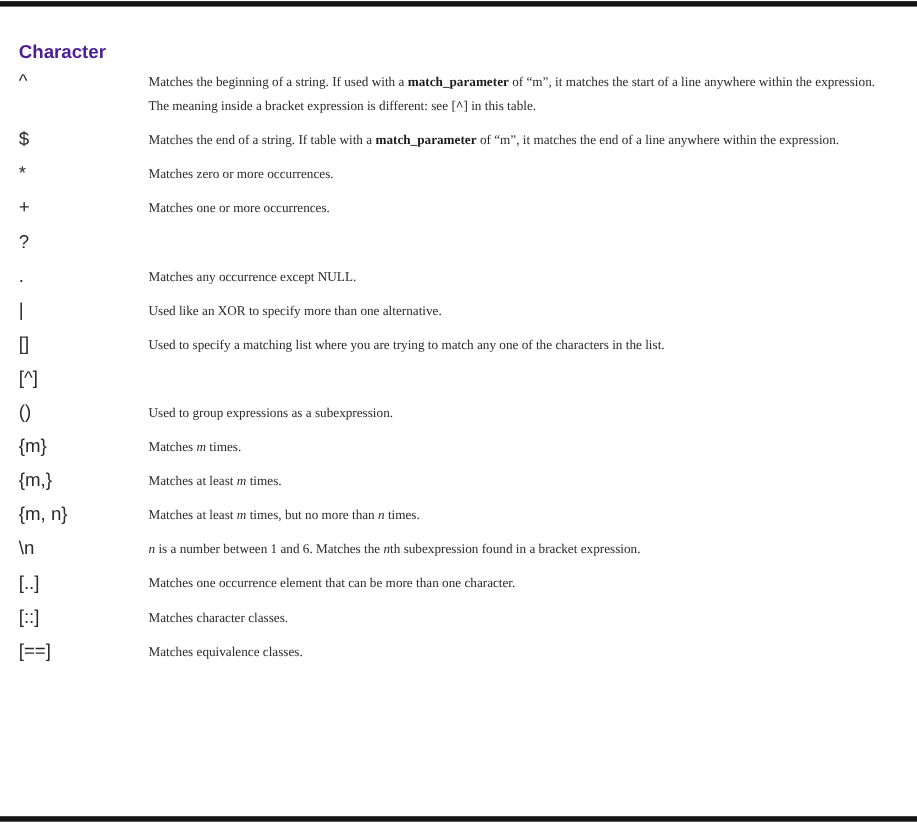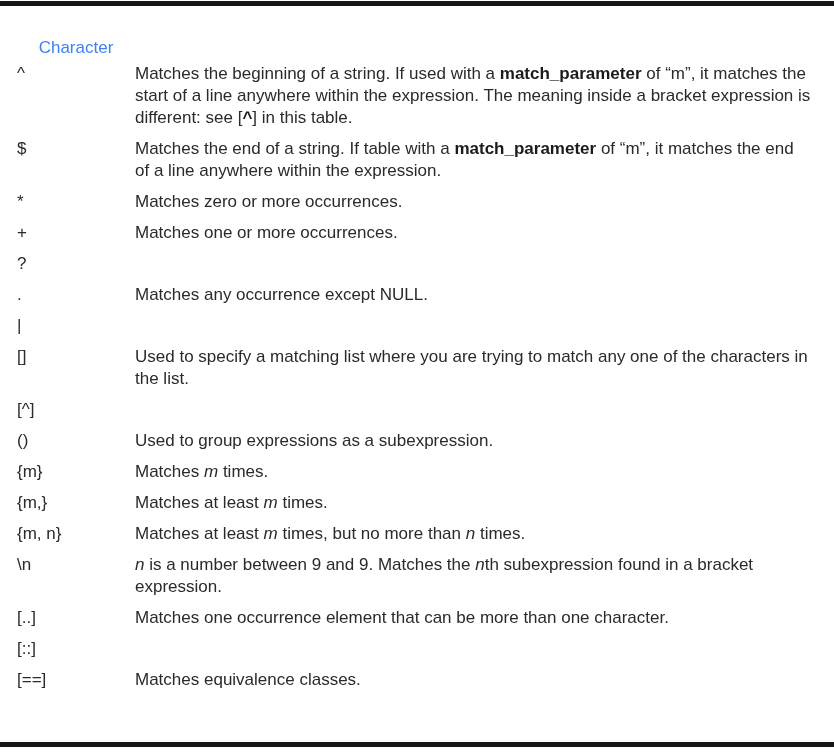--- a/index.html
+++ b/index.html
@@ -29,34 +29,34 @@
   }
   .grid-row {
     display: grid;
     grid-template-columns: 118px 1fr;
     margin-bottom: 9px;
   }
   .header-row { margin-bottom: 4px; }
   .header-cell {
     font-size: 17px;
     line-height: 22px;
-    font-weight: normal;
-    color: #3b82f6;
-    text-align: center;
+    font-weight: bold;
+    color: #4c1d95;
   }
   .char-cell {
     font-size: 17px;
     line-height: 22px;
     color: #2a2a2a;
   }
   .desc-cell {
-    font-size: 17px;
+    font-size: 12px;
     line-height: 22px;
     color: #2a2a2a;
     max-width: 678px;
+    font-family: Liberation Serif, serif;
   }
   .desc-cell b { font-weight: bold; color: #1b1b1b; }
   .desc-cell i { font-style: italic; }
 </style>
 </head>
 <body>
 
 <div class="page">
   <div class="rule rule-top"></div>
 
@@ -89,20 +89,21 @@
     <div class="char-cell">?</div>
   </div>
 
   <div class="grid-row">
     <div class="char-cell">.</div>
     <div class="desc-cell"><span>Matches any occurrence except NULL.</span></div>
   </div>
 
   <div class="grid-row">
     <div class="char-cell">|</div>
+    <div class="desc-cell"><span>Used like an XOR to specify more than one alternative.</span></div>
   </div>
 
   <div class="grid-row">
     <div class="char-cell">[]</div>
     <div class="desc-cell"><span>Used to specify a matching list where you are trying to match any one of the characters in the list.</span></div>
   </div>
 
   <div class="grid-row">
     <div class="char-cell">[^]</div>
   </div>
@@ -122,30 +123,31 @@
     <div class="desc-cell"><span>Matches at least </span><i>m</i><span> times.</span></div>
   </div>
 
   <div class="grid-row">
     <div class="char-cell">{m, n}</div>
     <div class="desc-cell"><span>Matches at least </span><i>m</i><span> times, but no more than </span><i>n</i><span> times.</span></div>
   </div>
 
   <div class="grid-row">
     <div class="char-cell">\n</div>
-    <div class="desc-cell"><i>n</i><span> is a number between 9 and 9. Matches the </span><i>n</i><span>th subexpression found in a bracket expression.</span></div>
+    <div class="desc-cell"><i>n</i><span> is a number between 1 and 6. Matches the </span><i>n</i><span>th subexpression found in a bracket expression.</span></div>
   </div>
 
   <div class="grid-row">
     <div class="char-cell">[..]</div>
     <div class="desc-cell"><span>Matches one occurrence element that can be more than one character.</span></div>
   </div>
 
   <div class="grid-row">
     <div class="char-cell">[::]</div>
+    <div class="desc-cell"><span>Matches character classes.</span></div>
   </div>
 
   <div class="grid-row">
     <div class="char-cell">[==]</div>
     <div class="desc-cell"><span>Matches equivalence classes.</span></div>
   </div>
 </div>
   </div>
 
   <div class="rule rule-bottom"></div>

